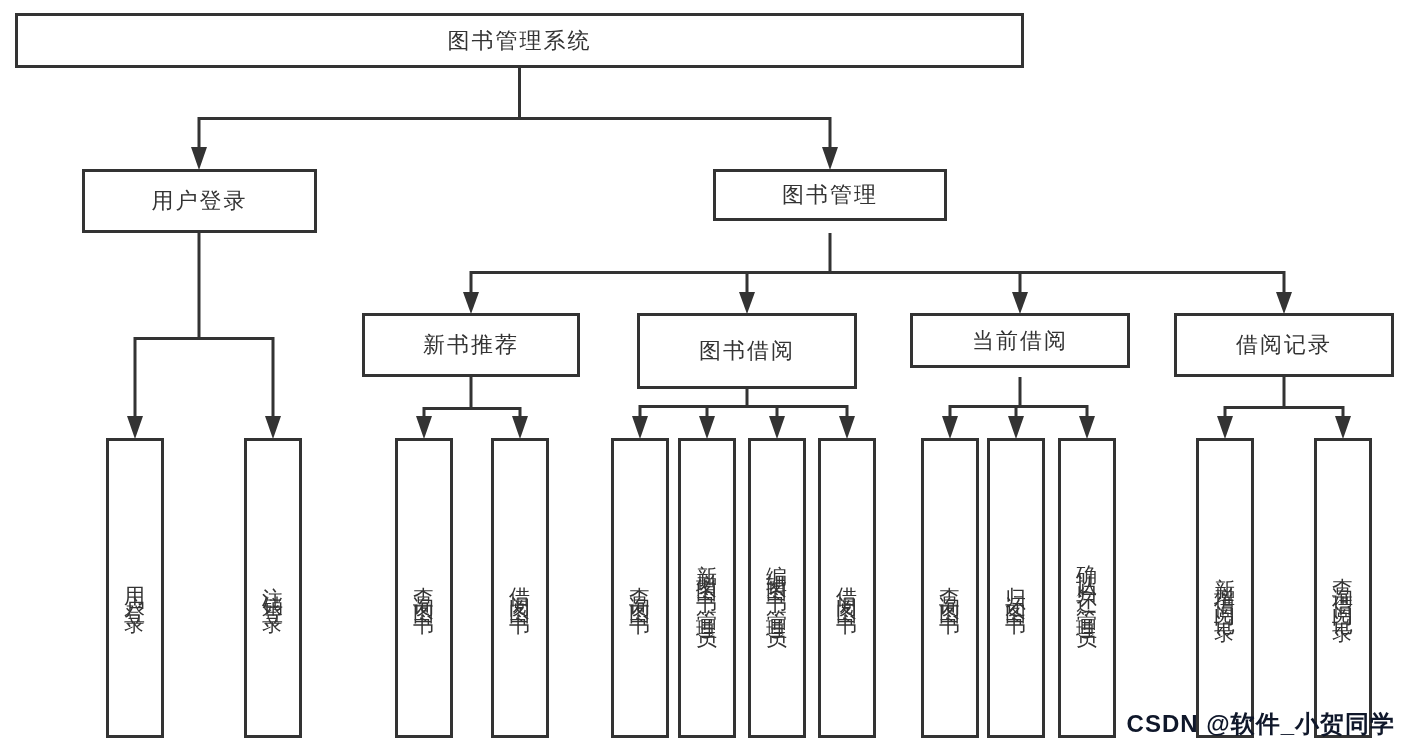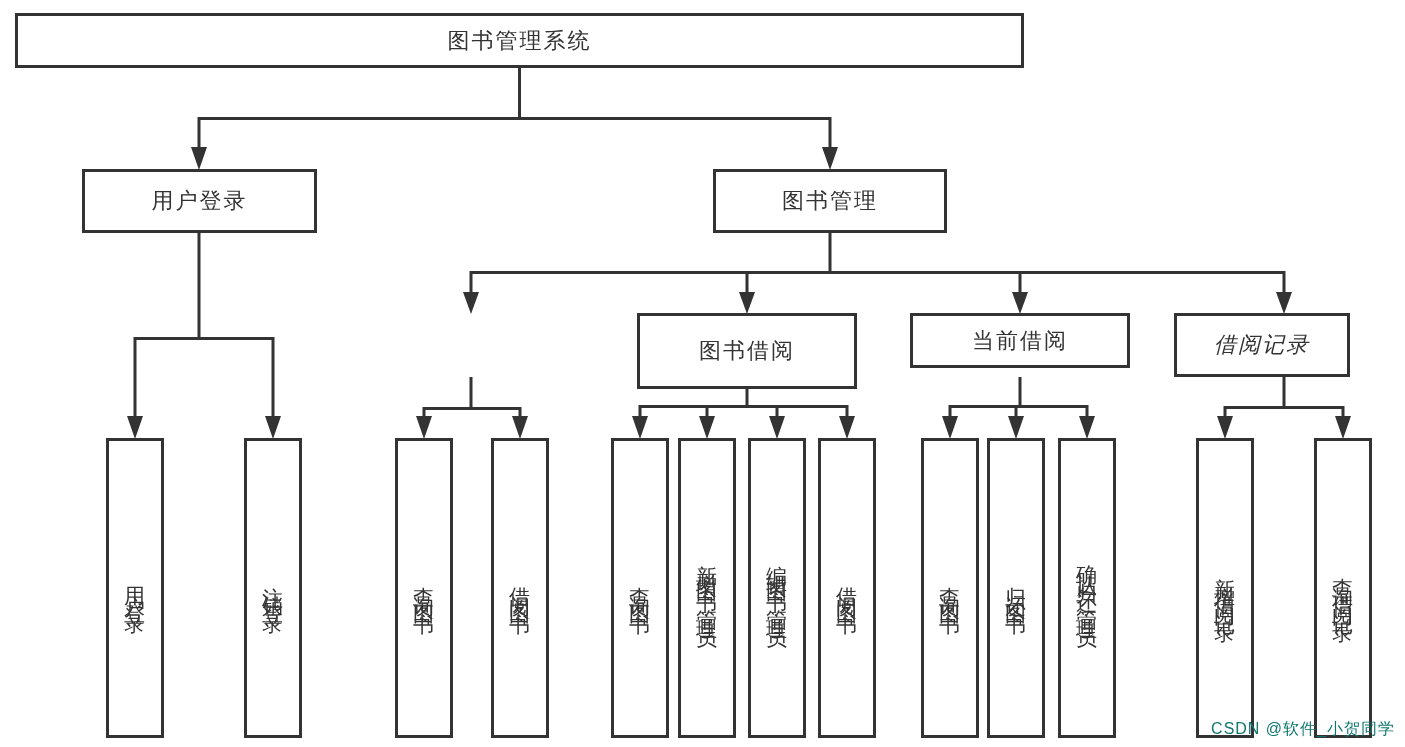--- a/index.html
+++ b/index.html
@@ -60,25 +60,26 @@
     top: 438px;
     width: 58px;
     height: 300px;
     z-index: 2;
     line-height: 1;
   }
   .watermark {
     position: absolute;
     right: 10px;
     bottom: 7px;
-    font-size: 16px;
+    font-size: 24px;
     letter-spacing: 1px;
-    color: #0f766e;
+    color: #0f172a;
     z-index: 3;
     white-space: nowrap;
+    font-weight: bold;
   }
 </style>
 </head>
 <body>
 
 <div class="stage">
 
   <svg class="connectors" width="1405" height="747" viewBox="0 0 1405 747">
 
     <path d="M519.5 68 V118.5"></path>
@@ -121,25 +122,26 @@
 
     <path d="M1284 377 V407.5"></path>
     <path d="M1225 417 V407.5 H1343 V417"></path>
     <polygon points="1217,416 1233,416 1225,439"></polygon>
     <polygon points="1335,416 1351,416 1343,439"></polygon>
   </svg>
 
   <div class="hbox" style="left:15px; top:13px; width:1009px; height:55px;">图书管理系统</div>
 
   <div class="hbox" style="left:82px; top:169px; width:235px; height:64px;">用户登录</div>
-  <div class="hbox" style="left:713px; top:169px; width:234px; height:64px;">图书管理</div>
+  <div class="hbox" style="left:713px; top:169px; width:234px; height:52px;">图书管理</div>
 
+  <div class="hbox" style="left:362px; top:313px; width:218px; height:64px;">新书推荐</div>
   <div class="hbox" style="left:637px; top:313px; width:220px; height:76px;">图书借阅</div>
   <div class="hbox" style="left:910px; top:313px; width:220px; height:55px;">当前借阅</div>
-  <div class="hbox" style="left:1174px; top:313px; width:176px; height:64px;font-style:italic;">借阅记录</div>
+  <div class="hbox" style="left:1174px; top:313px; width:220px; height:64px;">借阅记录</div>
 
   <div class="vbox" style="left:106px;">用户登录</div>
   <div class="vbox" style="left:244px;">注销登录</div>
 
   <div class="vbox" style="left:395px;">查询图书</div>
   <div class="vbox" style="left:491px;">借阅图书</div>
 
   <div class="vbox" style="left:611px;">查询图书</div>
   <div class="vbox" style="left:678px;">新增图书（管理员）</div>
   <div class="vbox" style="left:748px;">编辑图书（管理员）</div>

